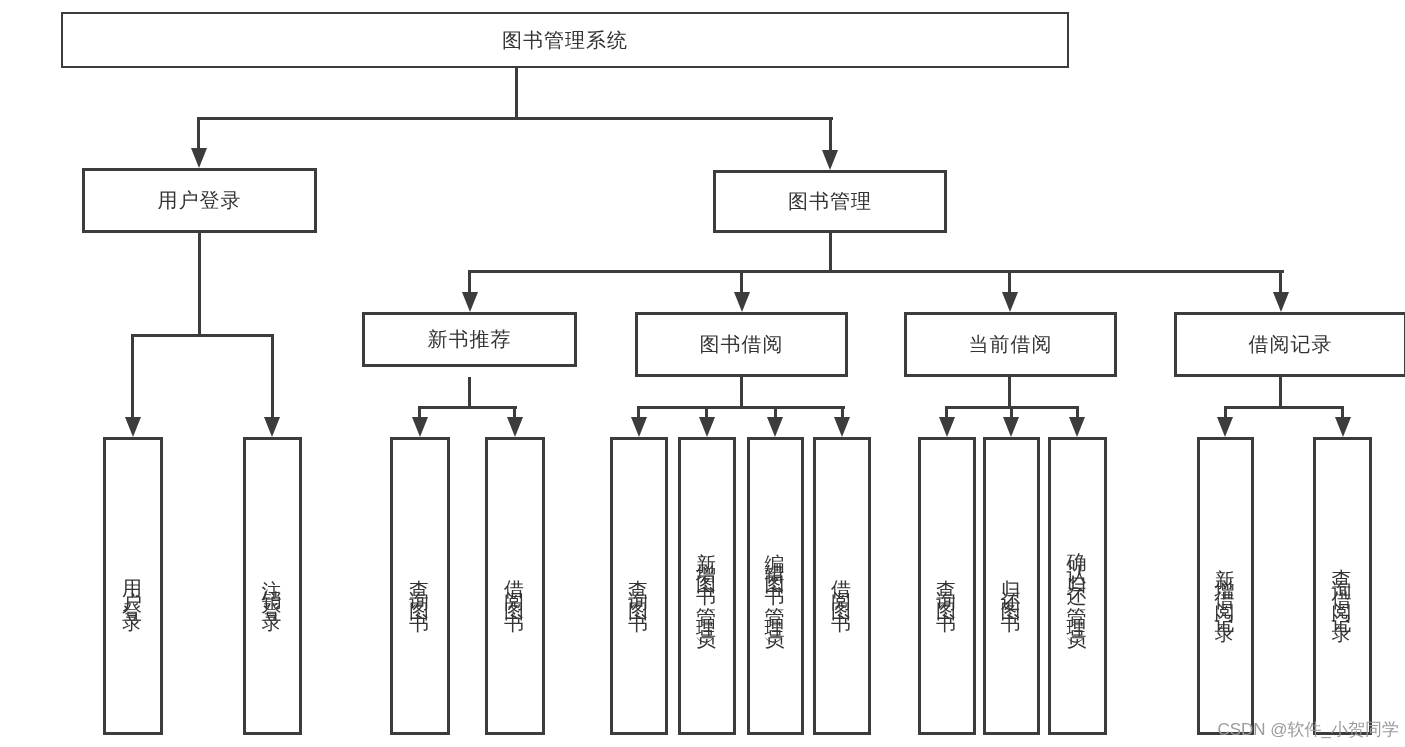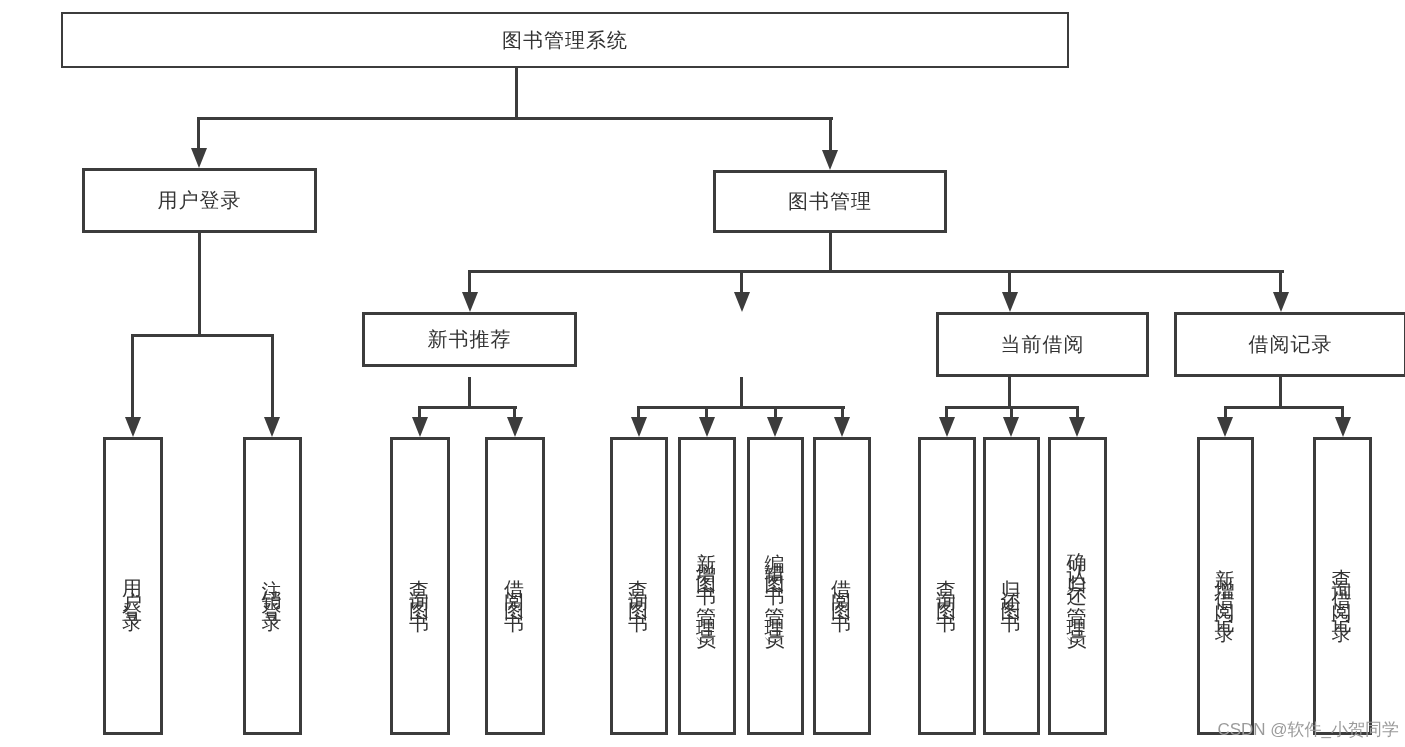--- a/index.html
+++ b/index.html
@@ -107,21 +107,22 @@
   <div class="vl" style="left:468px; top:270px; height:26px;"></div>
   <div class="ar" style="left:462px; top:292px;"></div>
   <div class="vl" style="left:740px; top:270px; height:26px;"></div>
   <div class="ar" style="left:734px; top:292px;"></div>
   <div class="vl" style="left:1008px; top:270px; height:26px;"></div>
   <div class="ar" style="left:1002px; top:292px;"></div>
   <div class="vl" style="left:1279px; top:270px; height:26px;"></div>
   <div class="ar" style="left:1273px; top:292px;"></div>
 
   <div class="hbox" style="left:362px; top:312px; width:215px; height:55px;">新书推荐</div>
-  <div class="hbox" style="left:904px; top:312px; width:213px; height:65px;margin-left:32px;">当前借阅</div>
+  <div class="hbox" style="left:635px; top:312px; width:213px; height:65px;">图书借阅</div>
+  <div class="hbox" style="left:904px; top:312px; width:213px; height:65px;">当前借阅</div>
   <div class="hbox" style="left:1174px; top:312px; width:233px; height:65px;">借阅记录</div>
 
   <div class="vl" style="left:468px; top:377px; height:32px;"></div>
   <div class="hl" style="left:418px; top:406px; width:99px;"></div>
   <div class="vl" style="left:418px; top:406px; height:14px;"></div>
   <div class="ar" style="left:412px; top:417px;"></div>
   <div class="vl" style="left:513px; top:406px; height:14px;"></div>
   <div class="ar" style="left:507px; top:417px;"></div>
 
   <div class="vl" style="left:740px; top:377px; height:32px;"></div>

